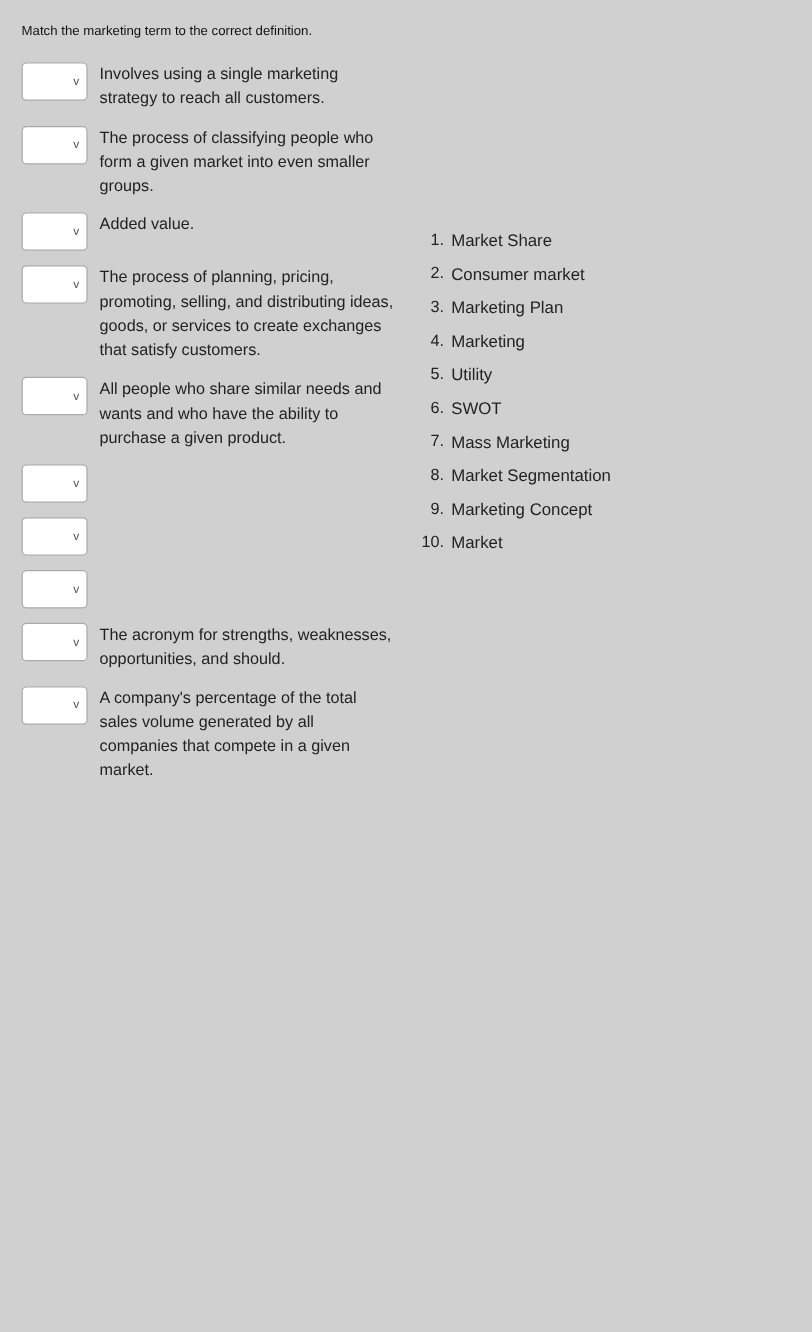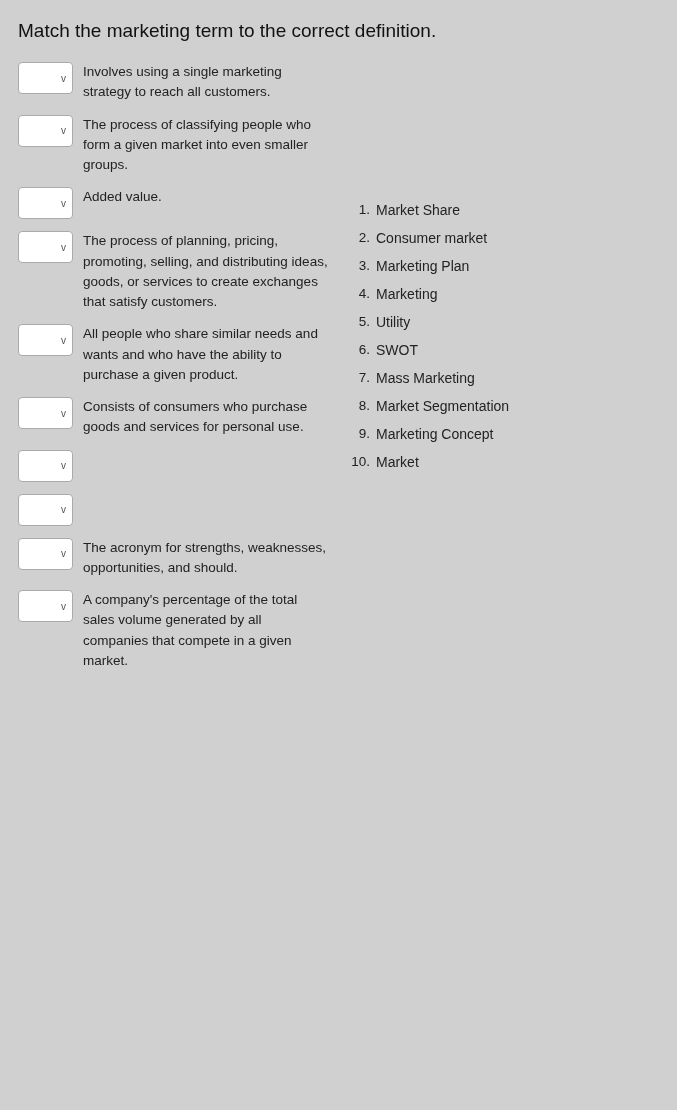--- a/index.html
+++ b/index.html
@@ -7,21 +7,21 @@
       background-color: #d0d0d0;
       font-family: Arial, sans-serif;
       font-size: 14px;
       color: #222;
       width: 677px;
       min-height: 1110px;
       padding: 20px 18px;
     }
 
     .page-title {
-      font-size: 19px;
+      font-size: 11px;
       font-weight: 500;
       margin-bottom: 18px;
       color: #111;
     }
 
     .main-layout {
       display: flex;
       flex-direction: row;
       gap: 0;
       align-items: flex-start;
@@ -131,21 +131,20 @@
       <div class="definition-row">
         <div class="dropdown-box">
           <span class="dropdown-arrow">v</span>
         </div>
         <div class="definition-text">All people who share similar needs and wants and who have the ability to purchase a given product.</div>
       </div>
       <div class="definition-row">
         <div class="dropdown-box">
           <span class="dropdown-arrow">v</span>
         </div>
-        <div class="definition-text">Consists of consumers who purchase goods and services for personal use.</div>
       </div>
       <div class="definition-row">
         <div class="dropdown-box">
           <span class="dropdown-arrow">v</span>
         </div>
       </div>
       <div class="definition-row">
         <div class="dropdown-box">
           <span class="dropdown-arrow">v</span>
         </div>

